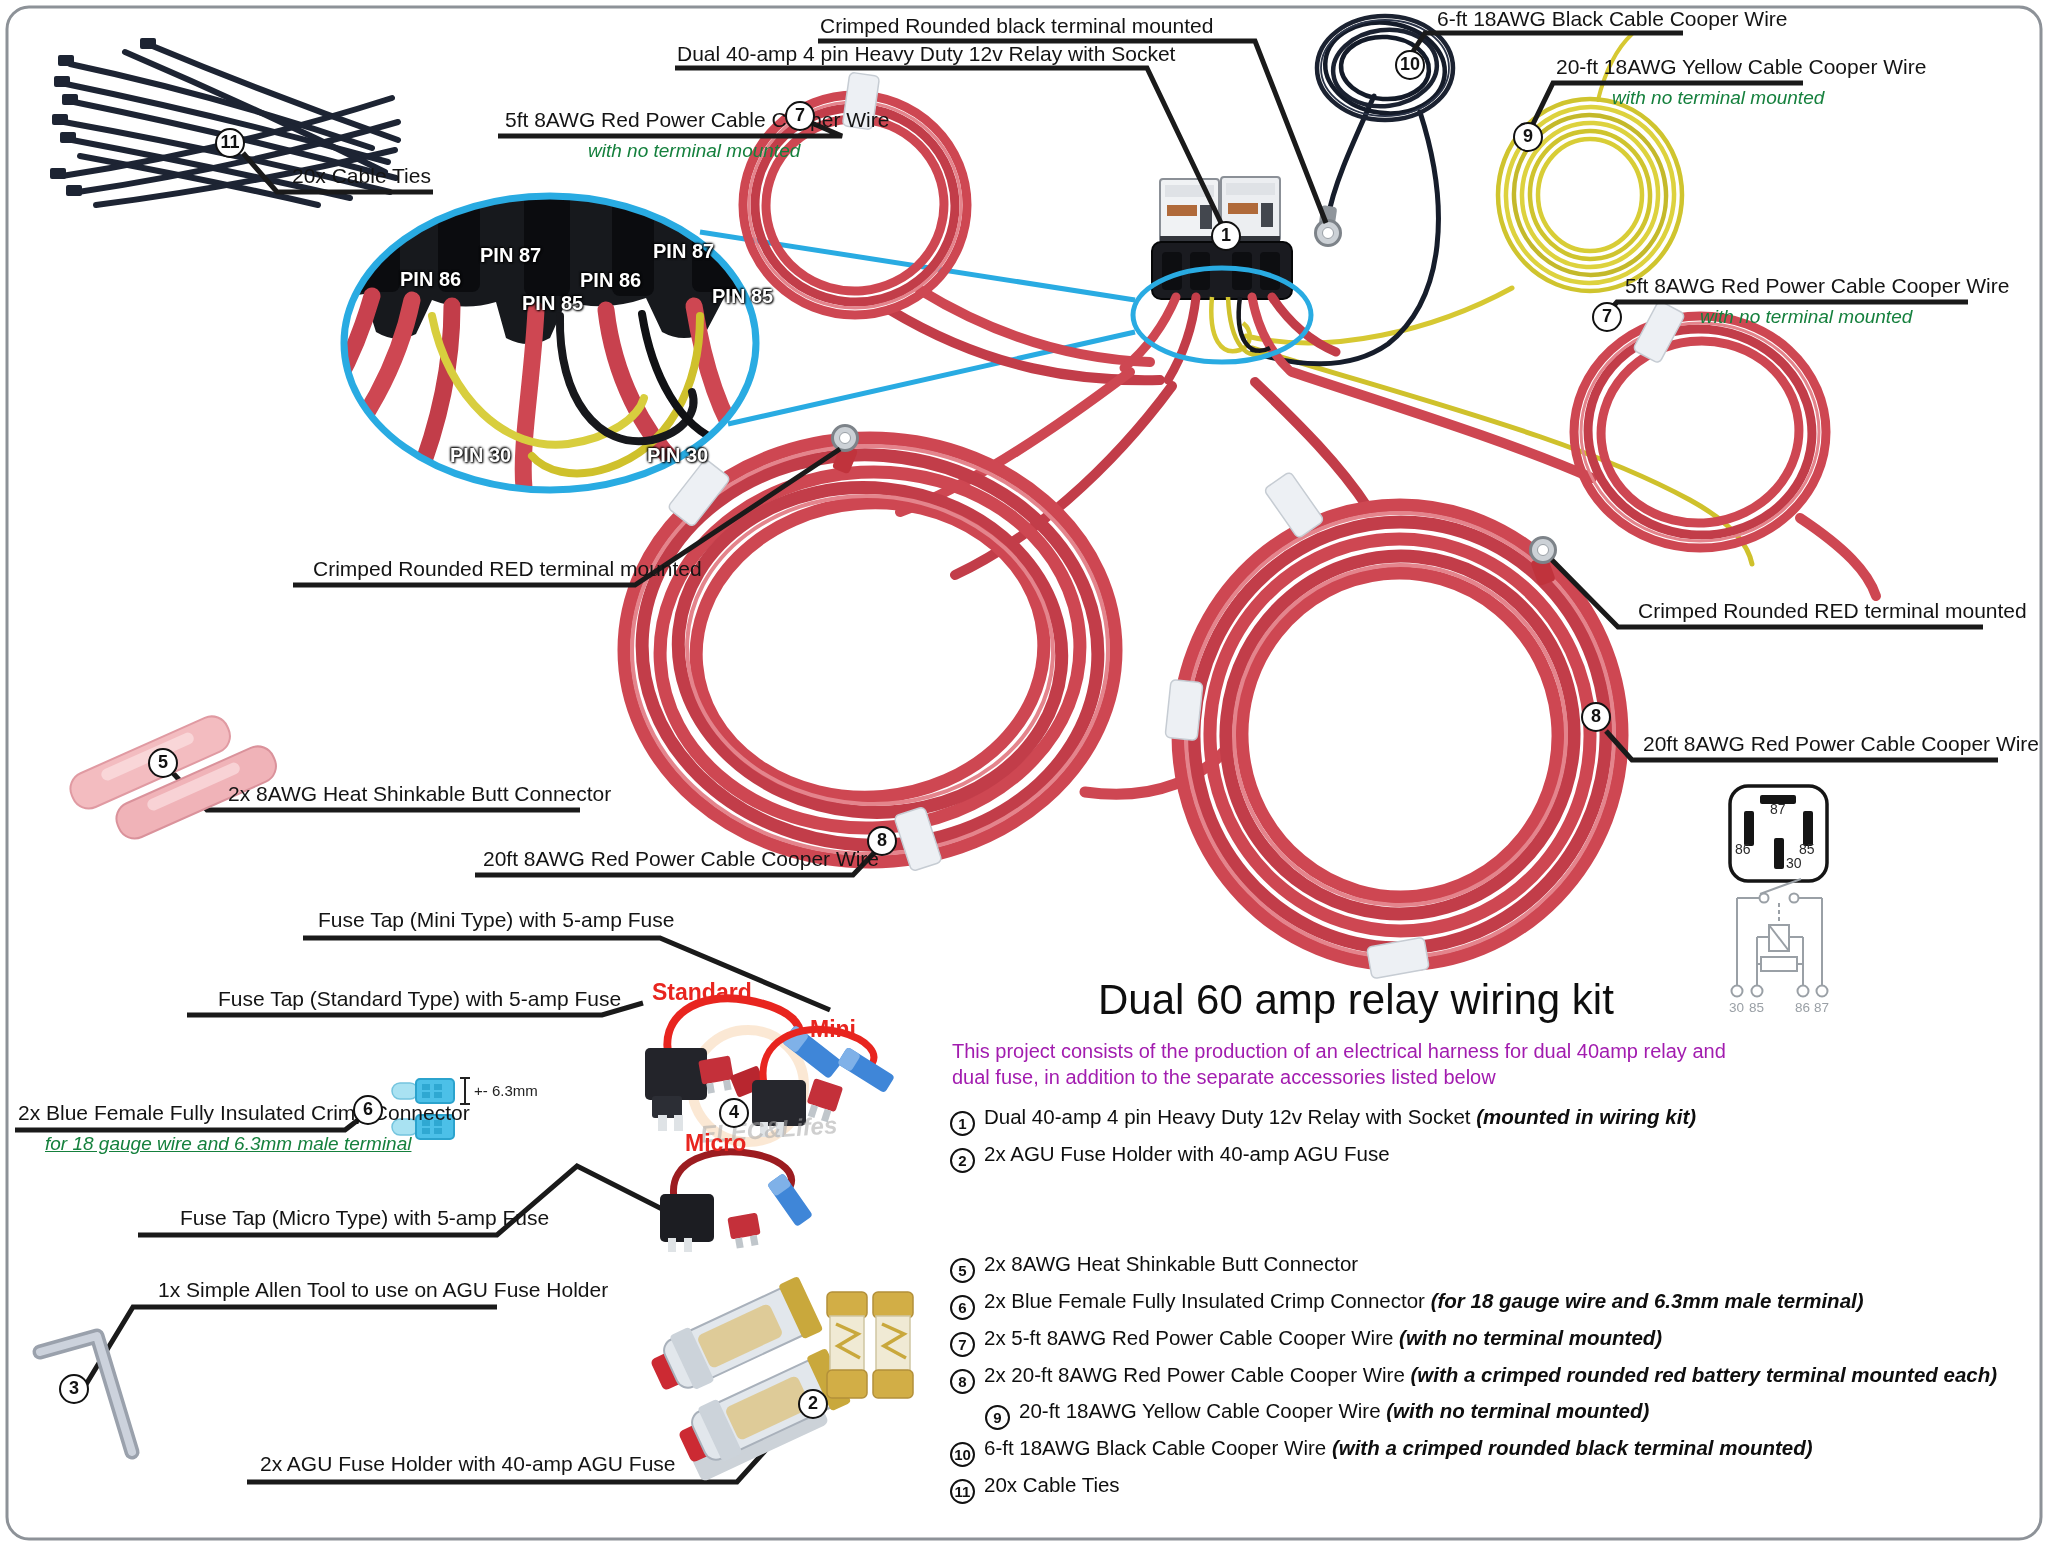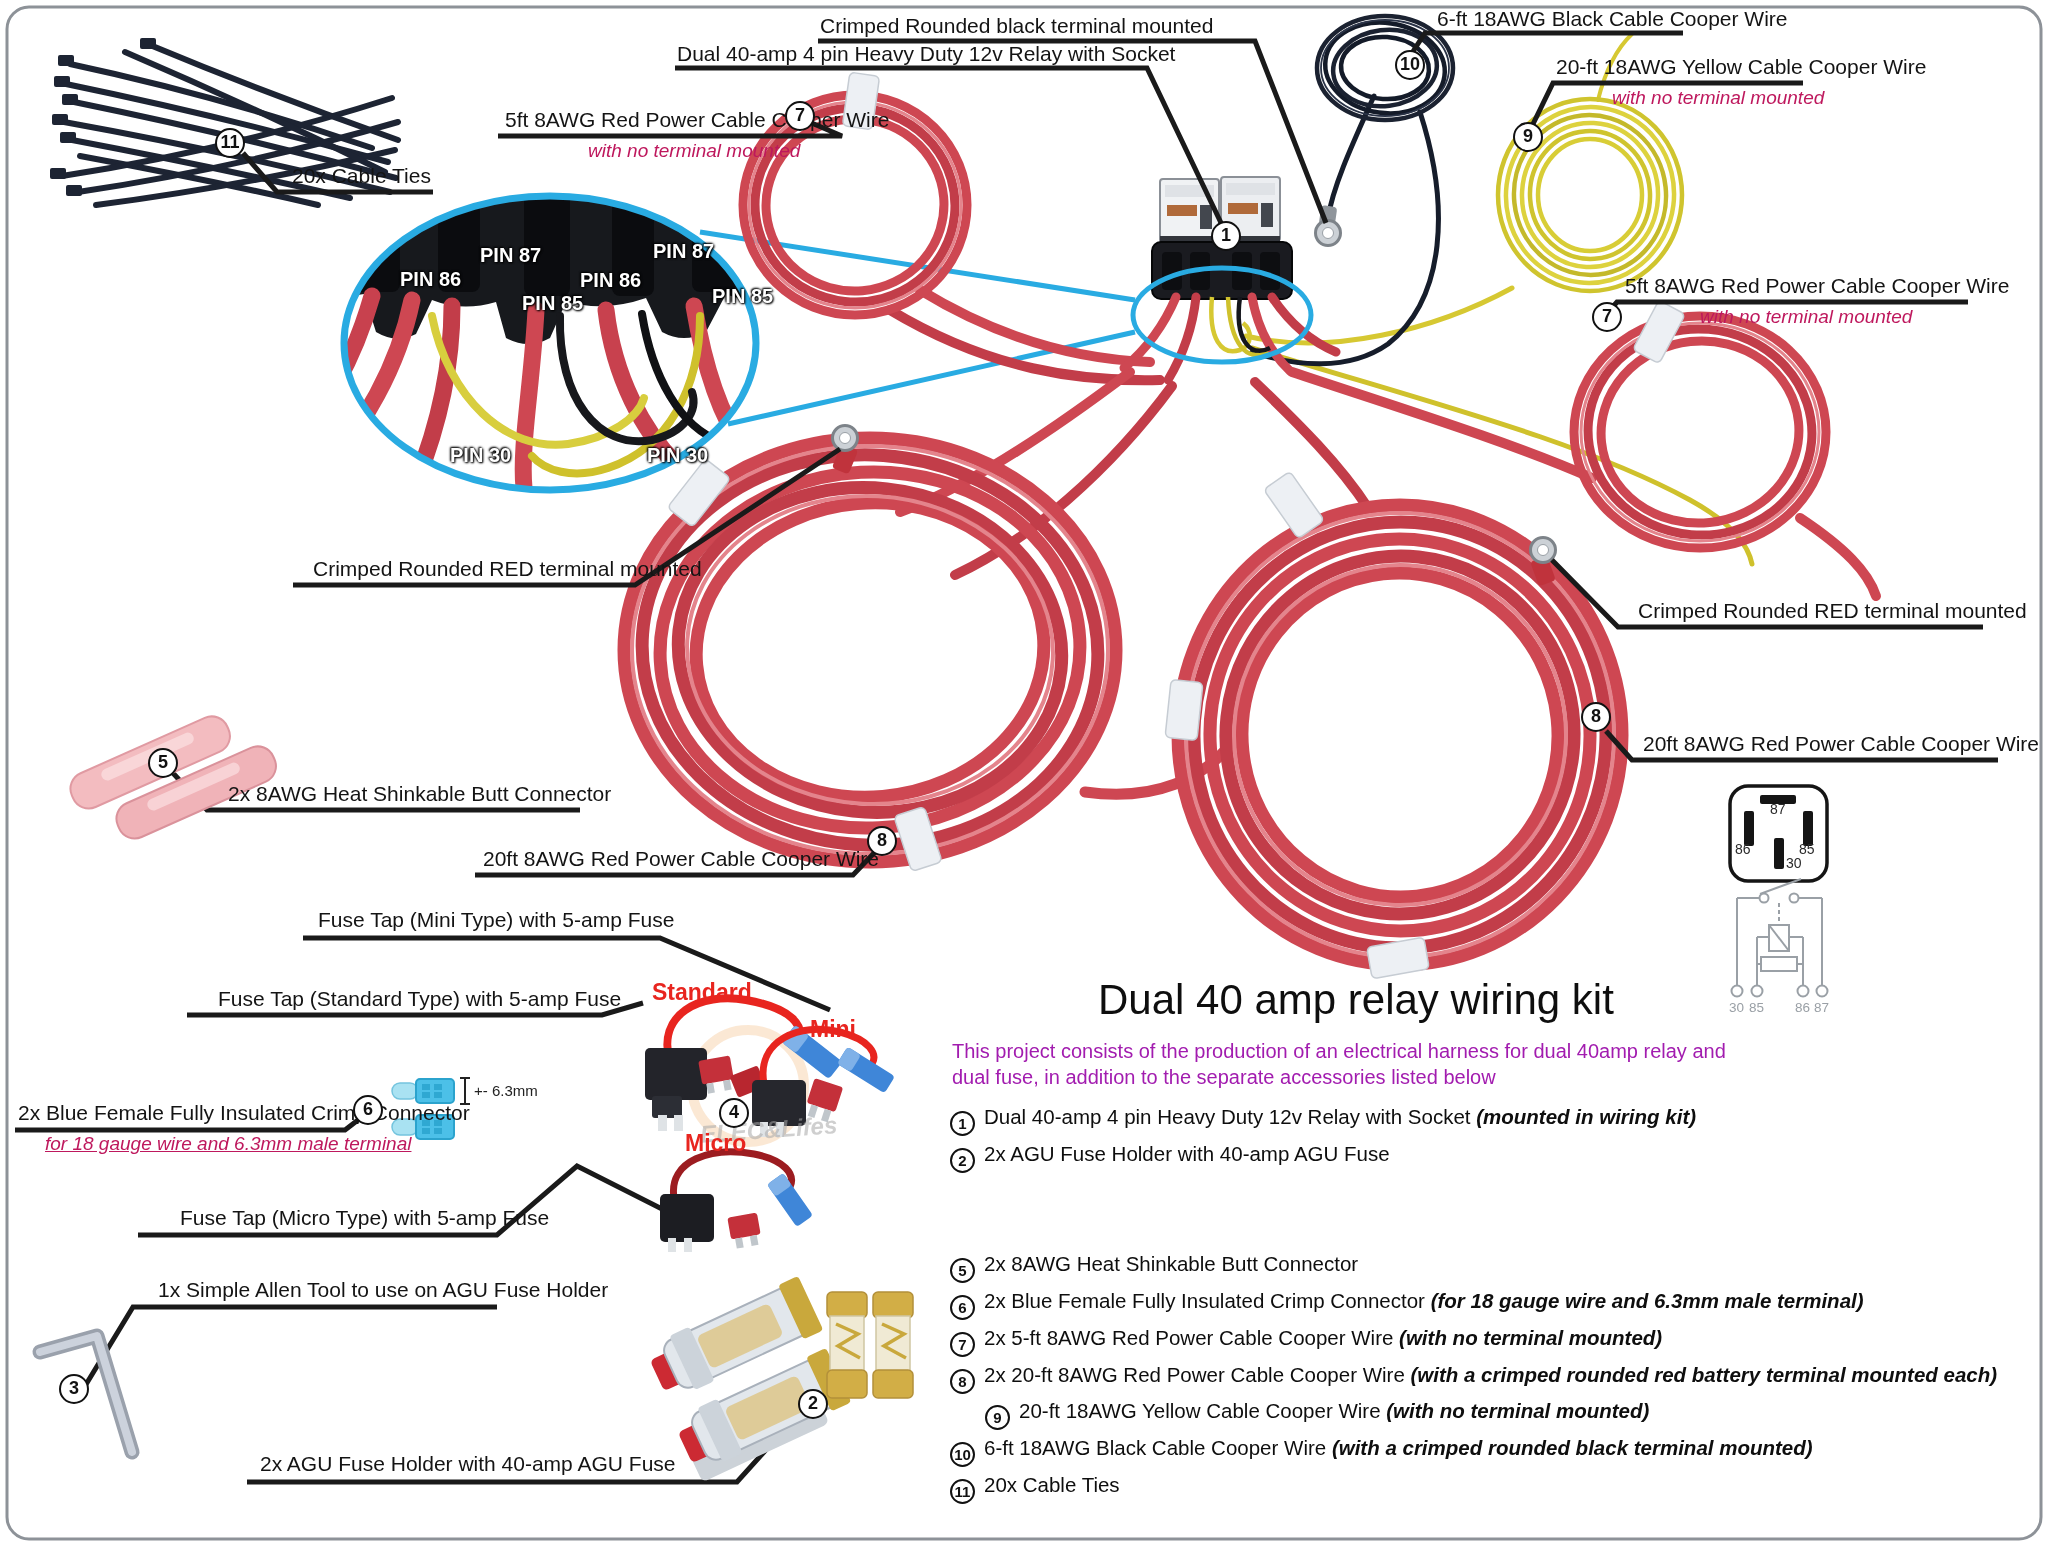--- a/index.html
+++ b/index.html
@@ -1,20 +1,20 @@
 <!DOCTYPE html>
 <html><head>
 <meta charset="utf-8">
 <style>
   html,body{margin:0;padding:0;background:#ffffff;}
   .canvas{position:relative;width:2048px;height:1546px;background:#ffffff;
           font-family:"Liberation Sans", sans-serif;overflow:hidden;}
   svg.art{position:absolute;left:0;top:0;}
   .co{position:absolute;white-space:nowrap;font-size:21px;color:#141414;}
-  .cosub{position:absolute;white-space:nowrap;font-size:19px;font-style:italic;color:#be185d;}
+  .cosub{position:absolute;white-space:nowrap;font-size:19px;font-style:italic;color:#15803d;}
   .cnum{position:absolute;width:30px;height:30px;border:2.5px solid #111;border-radius:50%;
         background:#fff;color:#111;font-weight:bold;font-size:18px;line-height:25px;
         text-align:center;box-sizing:border-box;z-index:5;}
   .pin{position:absolute;font-size:20px;font-weight:bold;color:#fff;
        text-shadow:0 0 3px #000,1px 1px 2px #000,-1px -1px 2px #000;z-index:4;}
   .redtype{position:absolute;font-weight:bold;font-size:23px;color:#e8251f;z-index:4;}
   .dim{position:absolute;font-size:15px;color:#222;}
   .title{position:absolute;font-size:42px;color:#0e0e0e;white-space:nowrap;}
   .introline{position:absolute;font-size:20px;color:#a21caf;white-space:nowrap;}
   .plist-row{position:absolute;font-size:20.5px;color:#0e0e0e;white-space:nowrap;}
@@ -437,21 +437,21 @@
 
 <div class="pdnum" style="left:1770px;top:801px;">87</div>
 <div class="pdnum" style="left:1735px;top:841px;">86</div>
 <div class="pdnum" style="left:1799px;top:841px;">85</div>
 <div class="pdnum" style="left:1786px;top:855px;">30</div>
 <div class="pdterm" style="left:1729px;top:1000px;">30</div>
 <div class="pdterm" style="left:1749px;top:1000px;">85</div>
 <div class="pdterm" style="left:1795px;top:1000px;">86</div>
 <div class="pdterm" style="left:1814px;top:1000px;">87</div>
 
-<div class="title" style="left:1098px;top:976px;">Dual 40 amp relay wiring kit</div>
+<div class="title" style="left:1098px;top:976px;">Dual 60 amp relay wiring kit</div>
 <div class="introline" style="left:952px;top:1040px;">This project consists of the production of an electrical harness for dual 40amp relay and</div>
 <div class="introline" style="left:952px;top:1066px;">dual fuse, in addition to the separate accessories listed below</div>
 
 <div class="plist-row" style="left:950px;top:1105px;"><span class="plist-num">1</span><span>Dual 40-amp 4 pin Heavy Duty 12v Relay with Socket</span> <span class="plist-note">(mounted in wiring kit)</span></div>
 <div class="plist-row" style="left:950px;top:1142px;"><span class="plist-num">2</span><span>2x AGU Fuse Holder with 40-amp AGU Fuse</span> <span class="plist-note"></span></div>
 <div class="plist-row" style="left:950px;top:1252px;"><span class="plist-num">5</span><span>2x 8AWG Heat Shinkable Butt Connector</span> <span class="plist-note"></span></div>
 <div class="plist-row" style="left:950px;top:1289px;"><span class="plist-num">6</span><span>2x Blue Female Fully Insulated Crimp Connector</span> <span class="plist-note">(for 18 gauge wire and 6.3mm male terminal)</span></div>
 <div class="plist-row" style="left:950px;top:1326px;"><span class="plist-num">7</span><span>2x 5-ft 8AWG Red Power Cable Cooper Wire</span> <span class="plist-note">(with no terminal mounted)</span></div>
 <div class="plist-row" style="left:950px;top:1363px;"><span class="plist-num">8</span><span>2x 20-ft 8AWG Red Power Cable Cooper Wire</span> <span class="plist-note">(with a crimped rounded red battery terminal mounted each)</span></div>
 <div class="plist-row" style="left:985px;top:1399px;"><span class="plist-num">9</span><span>20-ft 18AWG Yellow Cable Cooper Wire</span> <span class="plist-note">(with no terminal mounted)</span></div>

